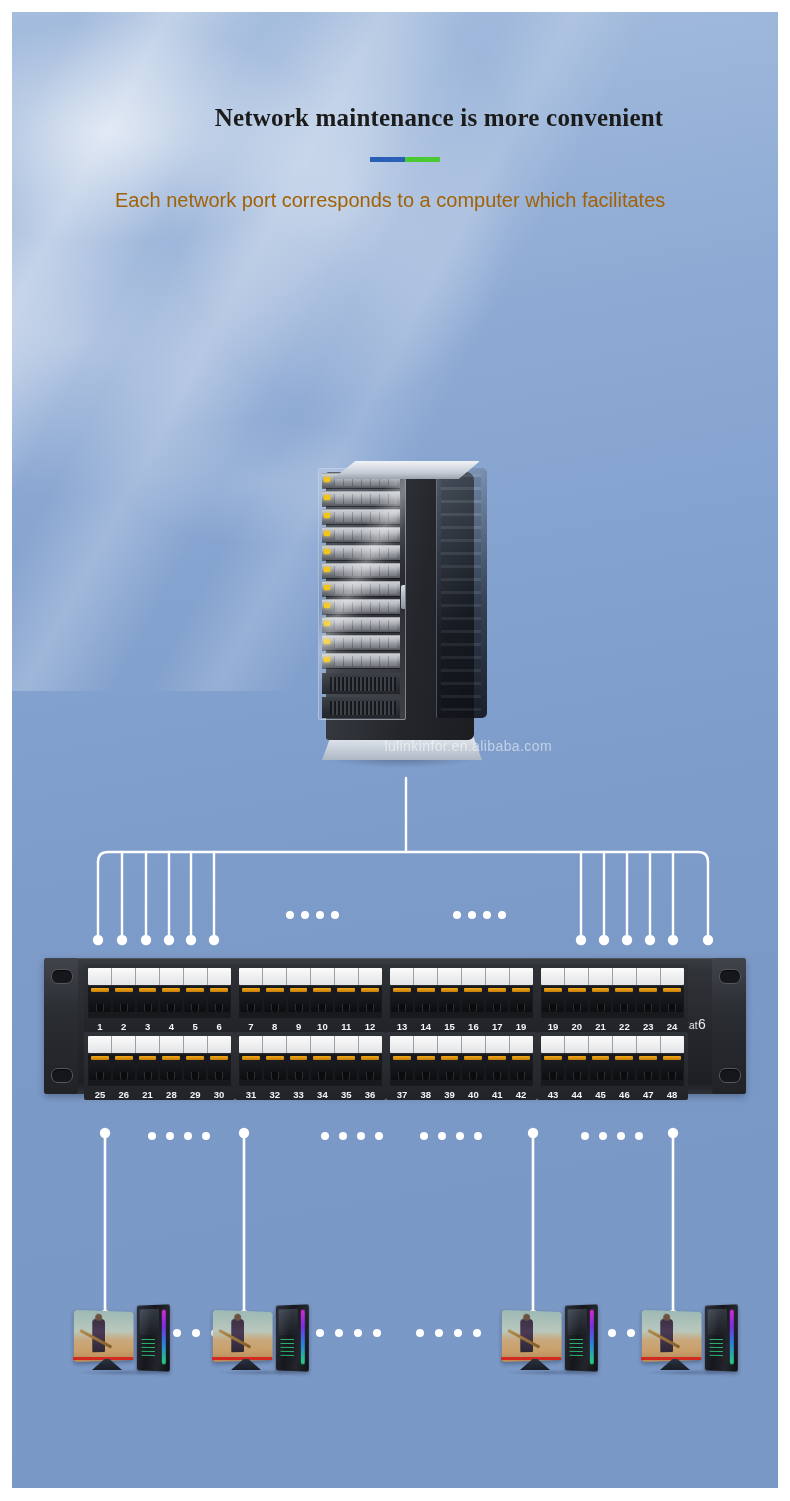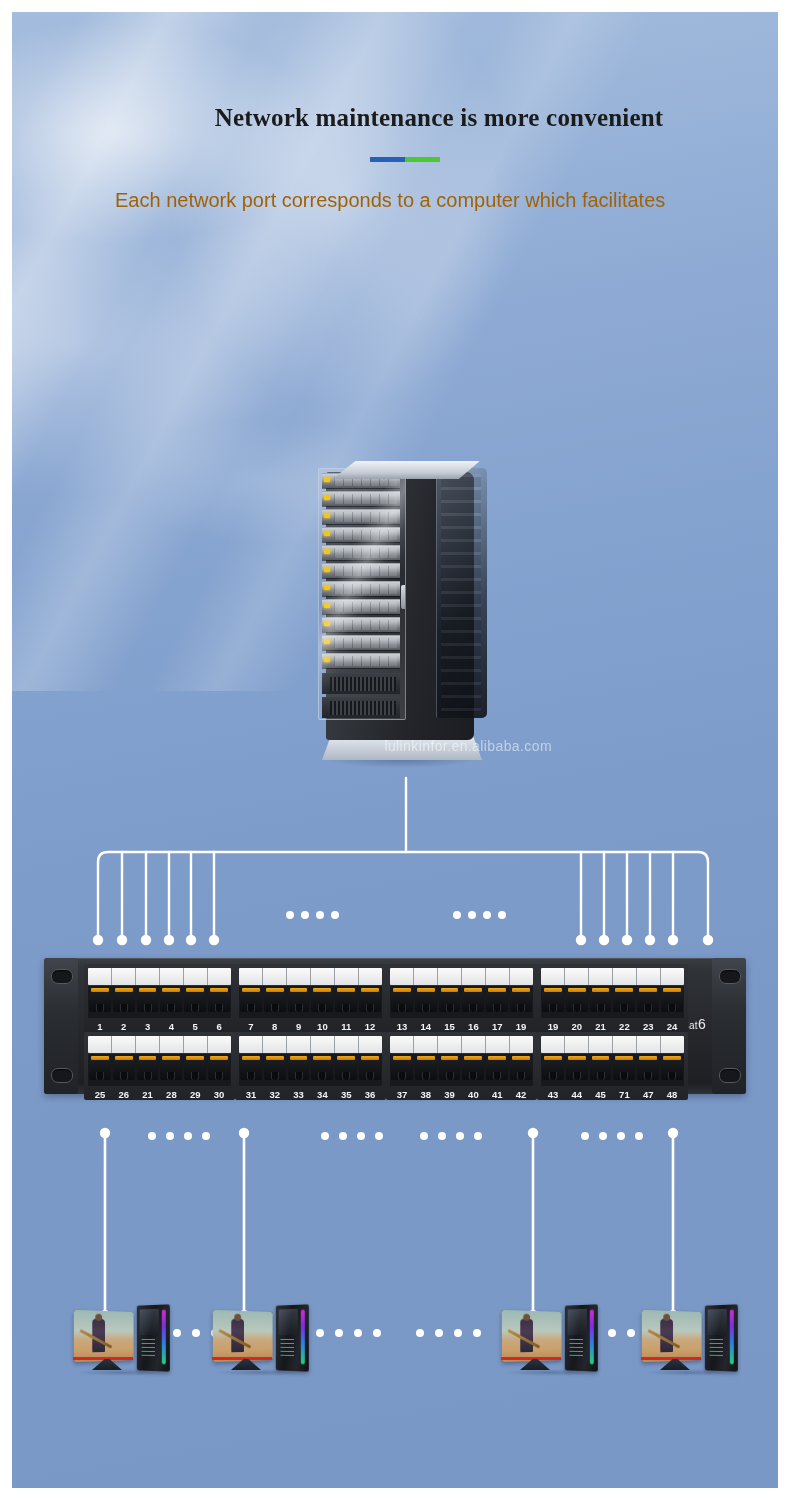--- a/index.html
+++ b/index.html
@@ -848,21 +848,21 @@
             </div>
           <div class="jack">
               <i class="gold"></i>
               <i class="shell"></i>
             </div>
         </div>
         <div class="nums">
           <span>43</span>
           <span>44</span>
           <span>45</span>
-          <span>71</span>
+          <span>46</span>
           <span>47</span>
           <span>48</span>
         </div>
       </div>
     </div>
   </div>
 
   <div class="pc" style="left:74px;  top:1305px;">
     <div class="monitor">
       <div class="scene"></div>

